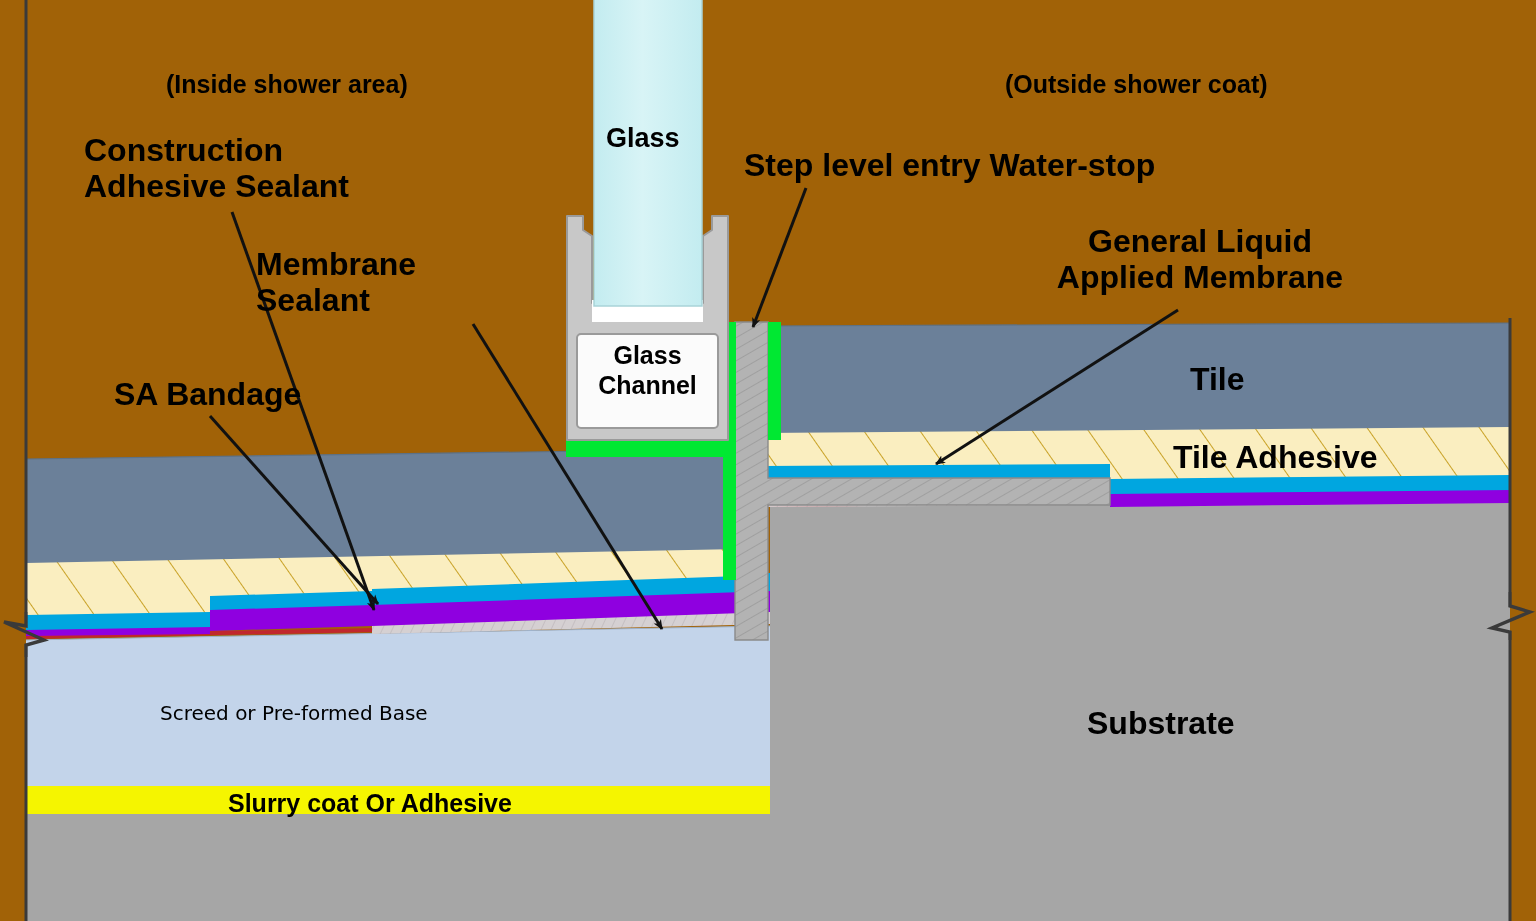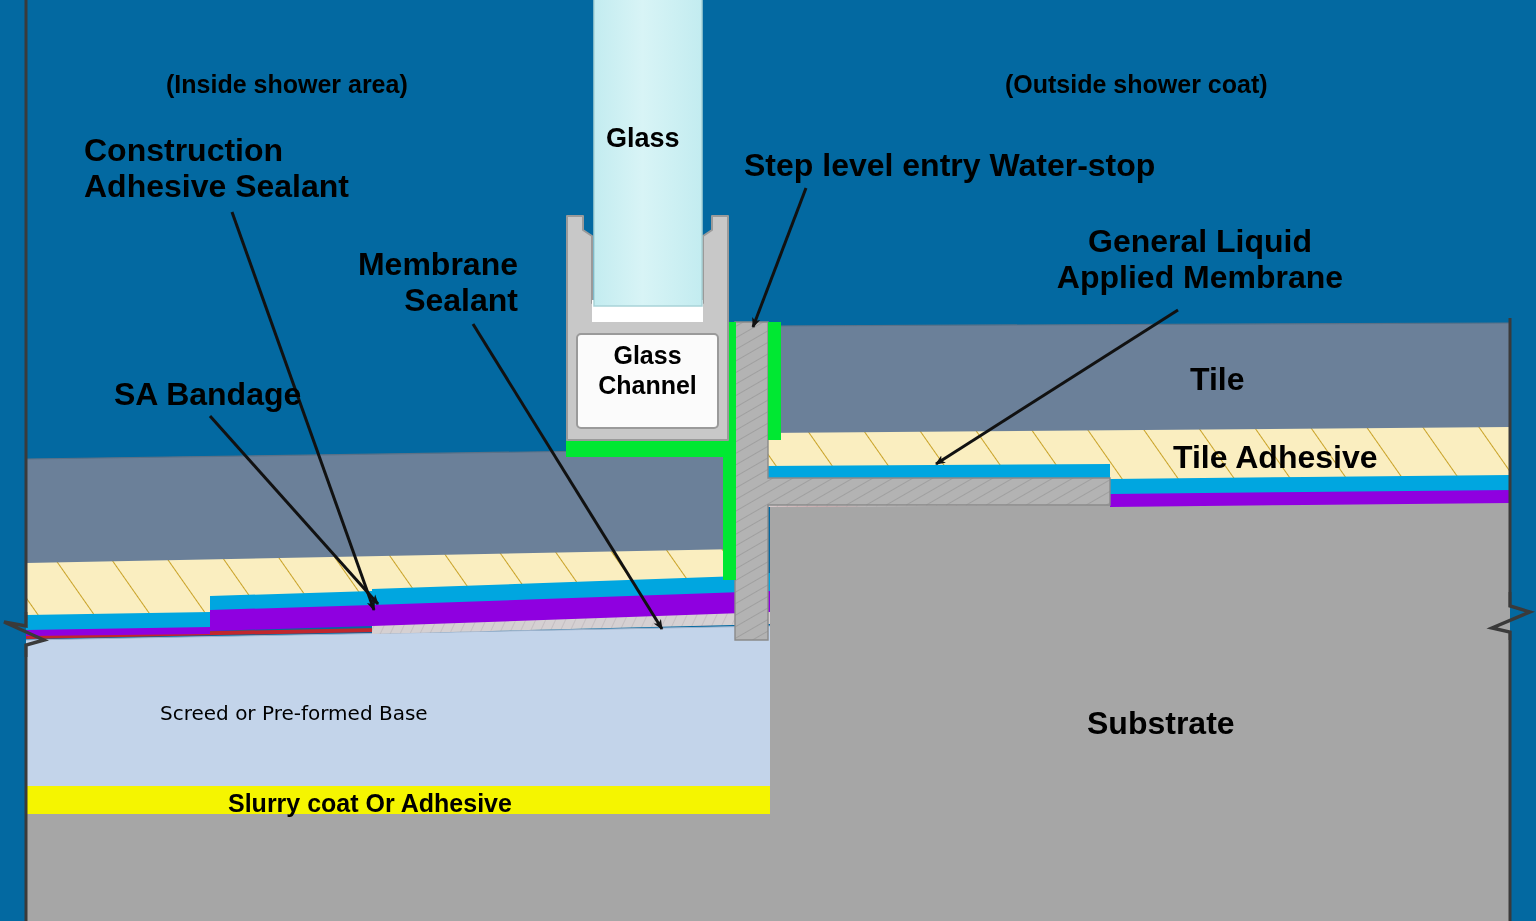--- a/index.html
+++ b/index.html
@@ -7,21 +7,21 @@
     padding: 0;
     background: #ffffff;
   }
   body {
     font-family: "Liberation Sans", sans-serif;
   }
   #stage {
     position: relative;
     width: 1536px;
     height: 921px;
-    background: #0369a1;
+    background: #a16207;
     overflow: hidden;
   }
   #diagram-svg {
     position: absolute;
     left: 0;
     top: 0;
     width: 1536px;
     height: 921px;
   }
   .lbl {
@@ -48,21 +48,21 @@
     line-height: 1.2;
   }
   .lbl-slurry {
     font-size: 25px;
   }
   .lbl-screed {
     font-size: 20px;
     font-weight: normal;
     font-family: "DejaVu Sans", sans-serif;
   }
-  .ta-right { text-align: right; }
+  .ta-right { }
   .ta-center { text-align: center; }
 </style>
 </head>
 <body>
 
 <div id="stage">
 
   <svg id="diagram-svg" viewBox="0 0 1536 921">
     <defs>
       <pattern id="adhesiveHatch" width="46" height="46" patternUnits="userSpaceOnUse" patternTransform="rotate(-35)">

